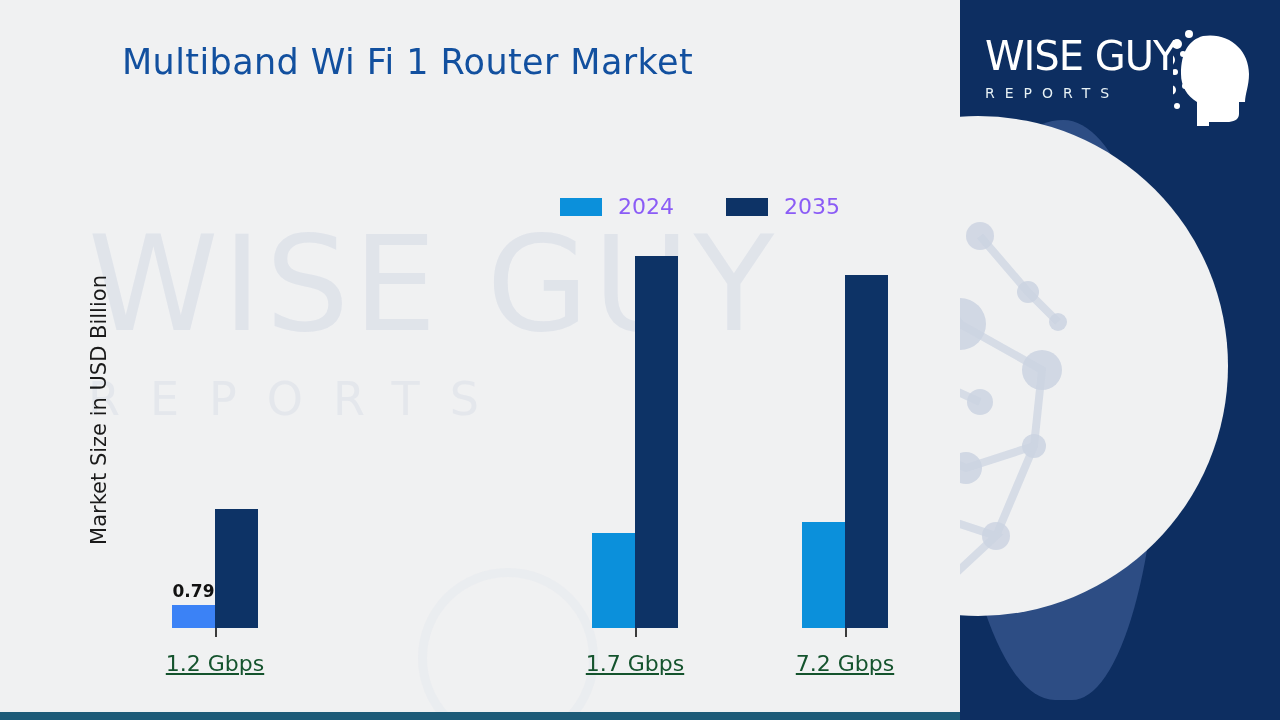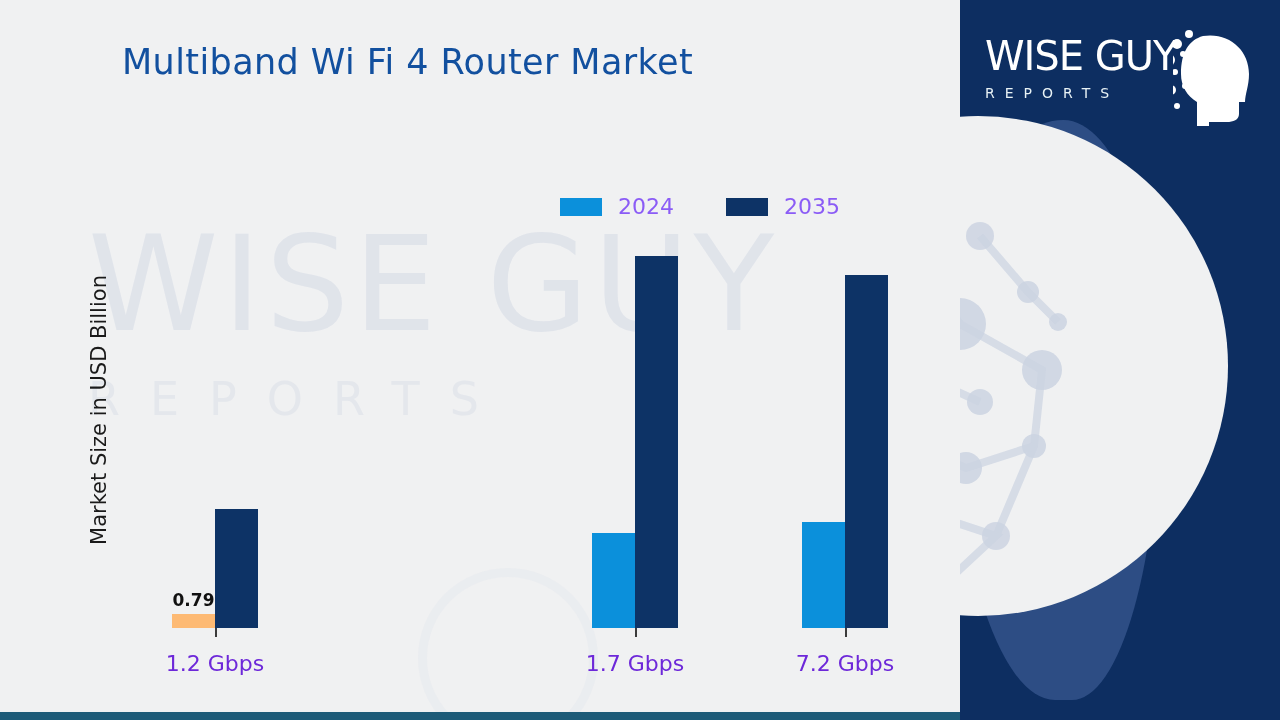--- a/index.html
+++ b/index.html
@@ -185,53 +185,54 @@
     width:2px; height:9px;
     background:#3b3b3b;
   }
   .cat-label {
     position:absolute;
     left:50%;
     transform:translateX(-50%);
     bottom:-48px;
     font-family:"DejaVu Sans", sans-serif;
     font-size:22px;
-    color:#6d28d9;
-    white-space:nowrap;
+    color:#14532d;
+    white-space:nowrap;
+    text-decoration:underline;
   }
 </style>
 </head>
 <body>
 
 <div id="canvas">
 
   <div class="watermark">
     <div class="wm-main">WISE GUY</div>
     <div class="wm-sub">REPORTS</div>
     <div class="wm-circle"></div>
   </div>
 
-  <div class="title">Multiband Wi Fi 4 Router Market</div>
+  <div class="title">Multiband Wi Fi 1 Router Market</div>
 
   <div class="legend">
     <div class="legend-item">
       <span class="legend-swatch" style="background:#0b90db"></span>
       <span class="legend-label">2024</span>
     </div>
     <div class="legend-item">
       <span class="legend-swatch" style="background:#0d3366"></span>
       <span class="legend-label">2035</span>
     </div>
   </div>
 
   <div class="ylabel">Market Size in USD Billion</div>
 
   <div class="plot" id="plot">
       <div class="group" style="left: 76px;">
-        <div class="bar b2024" style="height: 14px; background: #fdba74;">
+        <div class="bar b2024" style="height: 23px; background: #3b82f6;">
           <span class="bar-value">0.79</span>
         </div>
         <div class="bar b2032" style="height: 119.028px; background: rgb(13, 51, 102);"></div>
         <div class="tick"></div>
         <div class="cat-label">1.2 Gbps</div>
       </div>
       <div class="group" style="left: 496px;">
         <div class="bar b2024" style="height: 94.8505px; background: rgb(11, 144, 219);"></div>
         <div class="bar b2032" style="height: 371.963px; background: rgb(13, 51, 102);"></div>
         <div class="tick"></div>

